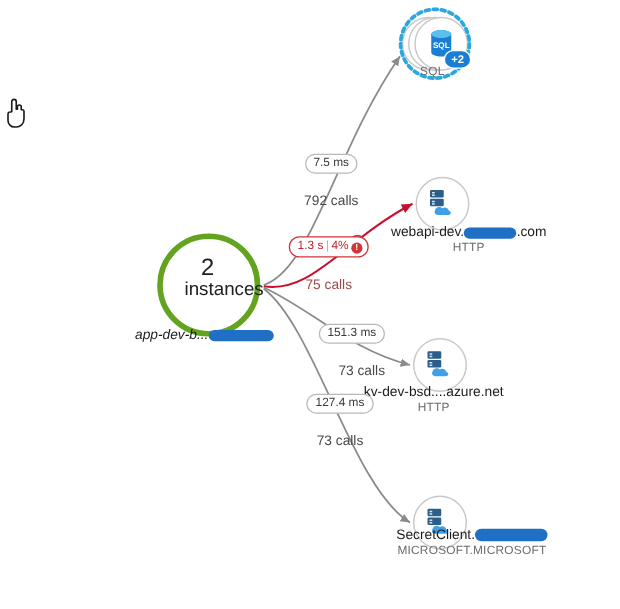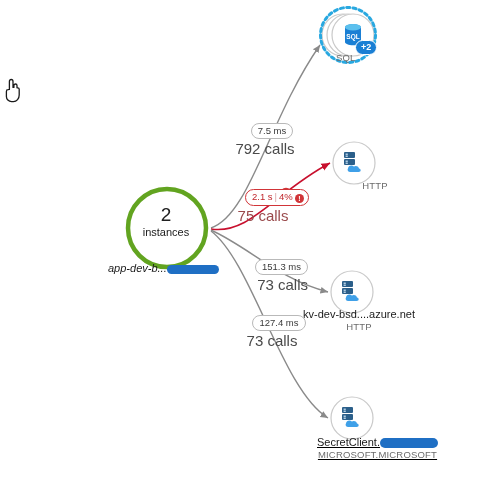--- a/index.html
+++ b/index.html
@@ -69,41 +69,41 @@
     pointer-events: none;
   }
   .center-text .count {
     display: block;
     font-size: 19px;
     color: #202020;
     line-height: 20px;
   }
   .center-text .unit {
     display: block;
-    font-size: 11px;
+    font-size: 15px;
     color: #202020;
     line-height: 14px;
+    text-align: right;
   }
 
   
   .edge-label {
     position: absolute;
     text-align: center;
     white-space: nowrap;
   }
   .pill {
     display: inline-block;
     border: 1px solid #b9b9b9;
     border-radius: 9px;
     background: #ffffff;
     color: #3a3a3a;
     font-size: 9.5px;
     padding: 1px 6px 2px 6px;
     line-height: 11px;
-    margin-left: 14px;
   }
   .pill.error {
     border-color: #d13438;
     color: #c0262b;
     padding-right: 4px;
   }
   .pill .sep {
     color: #d9a0a2;
     margin: 0 2px;
   }
@@ -116,23 +116,23 @@
     color: #fff;
     font-size: 7px;
     line-height: 9px;
     text-align: center;
     vertical-align: -1px;
     margin-left: 2px;
     font-weight: bold;
   }
   .calls {
     display: block;
-    font-size: 15px;
+    font-size: 11px;
     color: #4a4a4a;
-    margin-top: 1px;
+    margin-top: 16px;
   }
   .calls.err { color: #9a4a4c; }
 
   
   .plus-badge {
     position: absolute;
     background: #1a7fd4;
     color: #ffffff;
     font-size: 9px;
     font-weight: bold;
@@ -233,40 +233,41 @@
   <div class="node-label" style="left:108px; top:262px; width:110px;font-style:italic;">
     <span class="name"><span>app-dev-b...</span><span class="redact" style="width:52px;height:9px;">redacted-api</span></span>
   </div>
 
   <div class="node-label" style="left:288px; top:52px; width:190px; text-align:left;">
     <span class="type" style="display:block;text-align:left;padding-left:48px;">SQL</span>
   </div>
   <div class="plus-badge" style="left:355px; top:40px;">+2</div>
 
   <div class="node-label" style="left:295px; top:180px; width:160px;">
+    <span class="name"><span>webapi-dev.</span><span class="redact" style="width:42px;height:9px;">redacted</span><span>.com</span></span>
     <span class="type">HTTP</span>
   </div>
 
-  <div class="node-label" style="left:284px; top:308px; width:150px;">
+  <div class="node-label" style="left:272px; top:308px; width:150px;">
     <span class="name">kv-dev-bsd....azure.net</span>
     <span class="type">HTTP</span>
   </div>
 
-  <div class="node-label" style="left:290px; top:436px; width:175px;text-decoration:underline;">
+  <div class="node-label" style="left:290px; top:422px; width:175px;">
     <span class="name"><span>SecretClient.</span><span class="redact" style="width:58px;height:10px;">redacted</span></span>
     <span class="type">MICROSOFT.MICROSOFT</span>
   </div>
 
   <div class="edge-label" style="left:232px; top:120px; width:66px;">
     <span class="pill">7.5 ms</span>
     <span class="calls">792 calls</span>
   </div>
 
   <div class="edge-label" style="left:231px; top:186px; width:64px;">
-    <span class="pill error"><span>2.1 s</span><span class="sep">|</span><span>4%</span><span class="errdot">!</span></span>
+    <span class="pill error"><span>1.3 s</span><span class="sep">|</span><span>4%</span><span class="errdot">!</span></span>
     <span class="calls err">75 calls</span>
   </div>
 
   <div class="edge-label" style="left:236px; top:256px; width:72px;text-align:right;">
     <span class="pill">151.3 ms</span>
     <span class="calls">73 calls</span>
   </div>
 
   <div class="edge-label" style="left:236px; top:312px; width:72px;">
     <span class="pill">127.4 ms</span>

